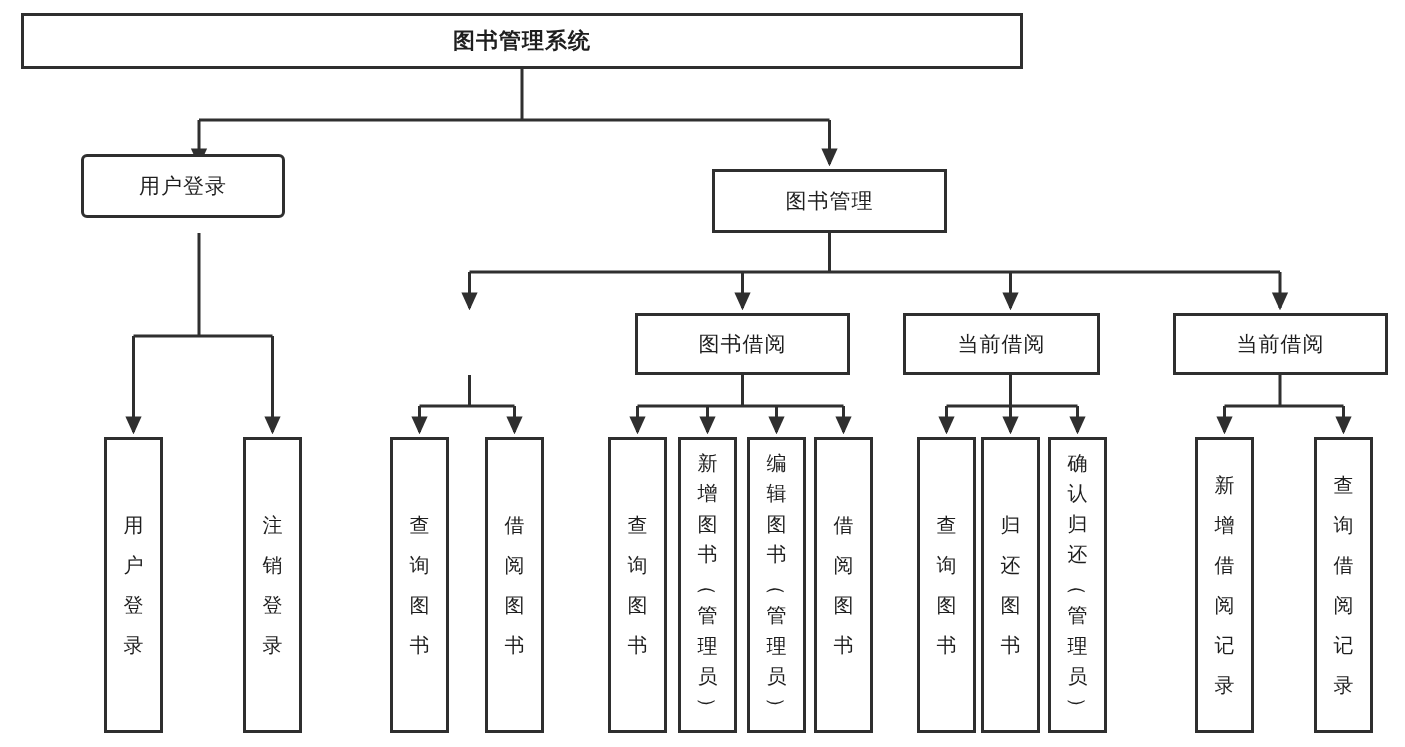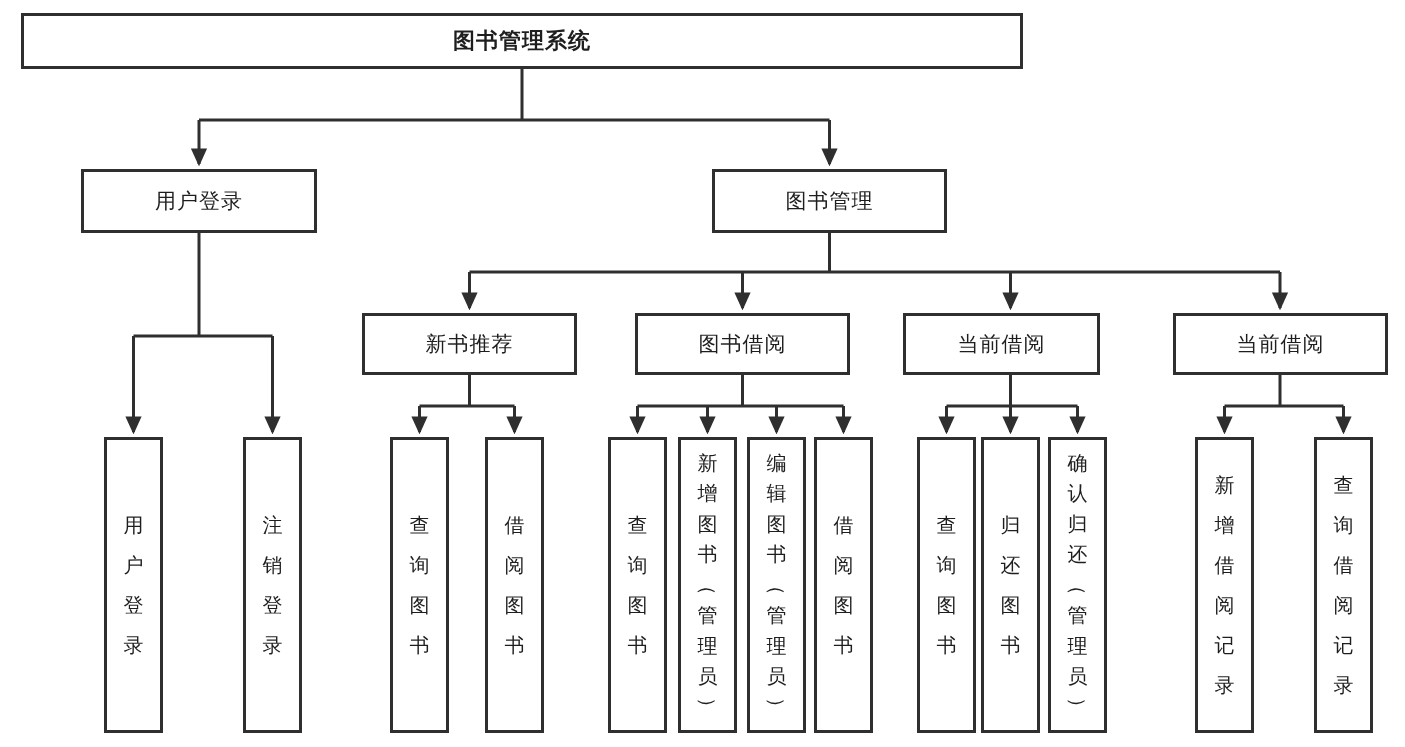--- a/index.html
+++ b/index.html
@@ -94,24 +94,23 @@
       <line x1="1077.5" y1="406" x2="1077.5" y2="432" marker-end="url(#arrow)"></line>
 
       <path d="M1280 375 V406 M1224.5 406 H1343.5"></path>
       <line x1="1224.5" y1="406" x2="1224.5" y2="432" marker-end="url(#arrow)"></line>
       <line x1="1343.5" y1="406" x2="1343.5" y2="432" marker-end="url(#arrow)"></line>
     </g>
   </svg>
 
   <div class="node hnode root-node" style="left:21px; top:13px; width:1002px; height:56px;font-weight:bold;">图书管理系统</div>
 
-  <div class="node hnode" style="left:81px; top:169px; width:236px; height:64px;">用户登录</div>
+  <div class="node hnode" style="left:81px; top:154px; width:204px; height:64px;border-radius:6px;">用户登录</div>
   <div class="node hnode" style="left:712px; top:169px; width:235px; height:64px;">图书管理</div>
 
-  <div class="node hnode" style="left:362px; top:313px; width:215px; height:62px;">新书推荐</div>
   <div class="node hnode" style="left:635px; top:313px; width:215px; height:62px;">图书借阅</div>
   <div class="node hnode" style="left:903px; top:313px; width:197px; height:62px;">当前借阅</div>
   <div class="node hnode" style="left:1173px; top:313px; width:215px; height:62px;">当前借阅</div>
 
   <div class="node vbox" style="left:104px; top:437px; width:59px; height:296px;">
       <div class="vtext">
         <span class="vchar" style="height: 40px; line-height: 40px;">用</span>
         <span class="vchar" style="height: 40px; line-height: 40px;">户</span>
         <span class="vchar" style="height: 40px; line-height: 40px;">登</span>
         <span class="vchar" style="height: 40px; line-height: 40px;">录</span>

